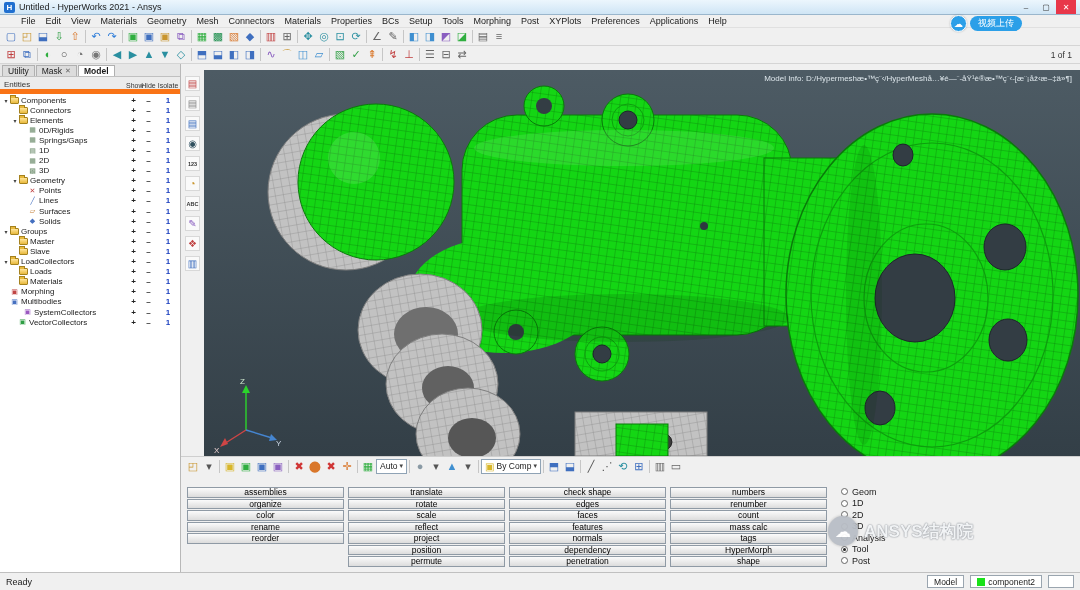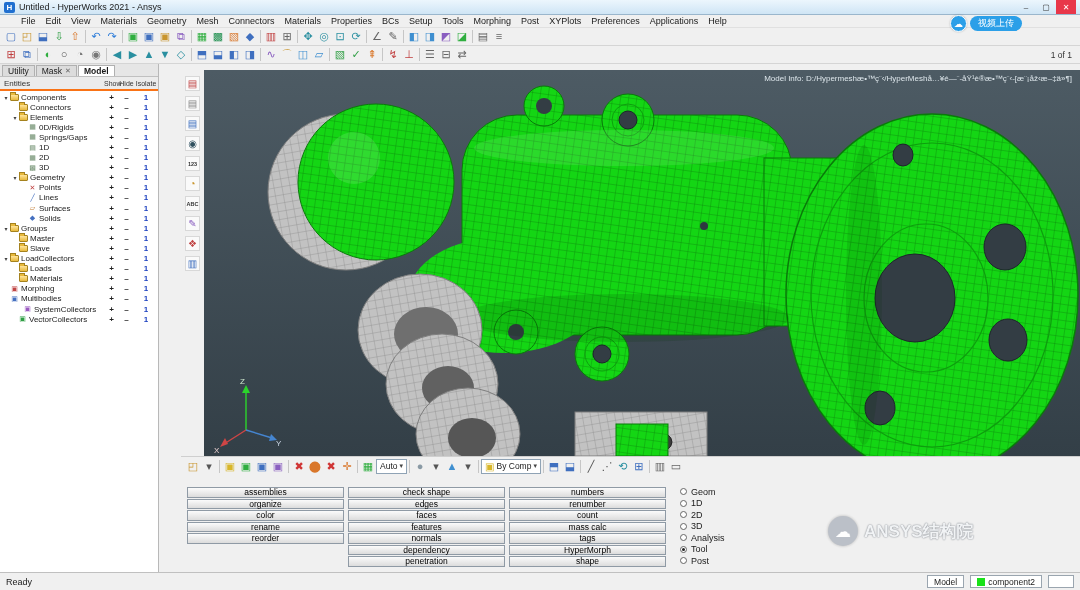--- a/index.html
+++ b/index.html
@@ -35,28 +35,28 @@
   .spacer{flex:1}
   #pageind{font-size:8.5px;color:#333;padding-right:5px;white-space:nowrap}
 
   
   #badge{left:950px;top:15px;display:flex;align-items:center;gap:3px;z-index:50}
   #badge .bcircle{width:15px;height:15px;border-radius:50%;background:#2b9fe8;color:#fff;font-size:9px;
                   display:flex;align-items:center;justify-content:center;border:1px solid #fff;box-shadow:0 0 2px rgba(0,0,0,.25)}
   #badge .bpill{background:#2b9fe8;color:#fff;font-size:9px;padding:1px 8px;border-radius:8px;white-space:nowrap}
 
   
-  #leftpanel{left:0;top:64px;width:159px;height:508px;background:#3b82f6;border-right:1px solid #b8b8b8;
+  #leftpanel{left:0;top:64px;width:181px;height:508px;background:#3b82f6;border-right:1px solid #b8b8b8;
              display:flex;flex-direction:column;box-sizing:border-box}
   #ptabs{height:13px;display:flex;gap:1px;padding:1px 2px 0;background:#e6e6e6;border-bottom:1px solid #c0c0c0;box-sizing:border-box}
   .ptab{padding:0 5px;border:1px solid #b0b0b0;border-bottom:none;background:#dcdcdc;font-size:8.5px;
         display:flex;align-items:center;gap:3px;white-space:nowrap}
   .ptab.active{background:#fff;font-weight:bold}
   .tabx{font-size:7px;color:#666}
-  #phead{height:12px;display:flex;align-items:center;background:#ececec;border-bottom:2px solid #f97316;font-size:7px;color:#333}
+  #phead{height:12px;display:flex;align-items:flex-end;background:#ececec;border-bottom:5px solid #f97316;font-size:7px;color:#333}
   #phead .hent{flex:1;padding-left:4px;font-size:8px}
   .hcol{text-align:center}
   #tree{flex:1;background:#fff;overflow:hidden;padding-top:1px}
   .trow{height:10.1px;display:flex;align-items:center;font-size:8px;white-space:nowrap}
   .tw{width:8px;text-align:center;font-size:6px;color:#444;flex:none}
   .fold{width:9px;height:7px;background:linear-gradient(#ffe49a,#e8b93c);border:1px solid #a5821e;
         border-radius:1px;position:relative;margin-right:2px;flex:none;box-sizing:border-box}
   .fold::before{content:"";position:absolute;top:-3px;left:-1px;width:4px;height:2px;background:#e8b93c;
         border:1px solid #a5821e;border-bottom:none}
   .gly{width:9px;margin-right:2px;font-size:7px;line-height:8px;text-align:center;flex:none}
@@ -558,20 +558,29 @@
 <div id="panelarea" class="abs">
   <div id="panelcols" style="display:flex;gap:4px">
       <div class="pcol">
         <button class="pbtn">assemblies</button>
         <button class="pbtn">organize</button>
         <button class="pbtn">color</button>
         <button class="pbtn">rename</button>
         <button class="pbtn">reorder</button>
       </div>
       <div class="pcol">
+        <button class="pbtn">translate</button>
+        <button class="pbtn">rotate</button>
+        <button class="pbtn">scale</button>
+        <button class="pbtn">reflect</button>
+        <button class="pbtn">project</button>
+        <button class="pbtn">position</button>
+        <button class="pbtn">permute</button>
+      </div>
+      <div class="pcol">
         <button class="pbtn">check shape</button>
         <button class="pbtn">edges</button>
         <button class="pbtn">faces</button>
         <button class="pbtn">features</button>
         <button class="pbtn">normals</button>
         <button class="pbtn">dependency</button>
         <button class="pbtn">penetration</button>
       </div>
       <div class="pcol">
         <button class="pbtn">numbers</button>

